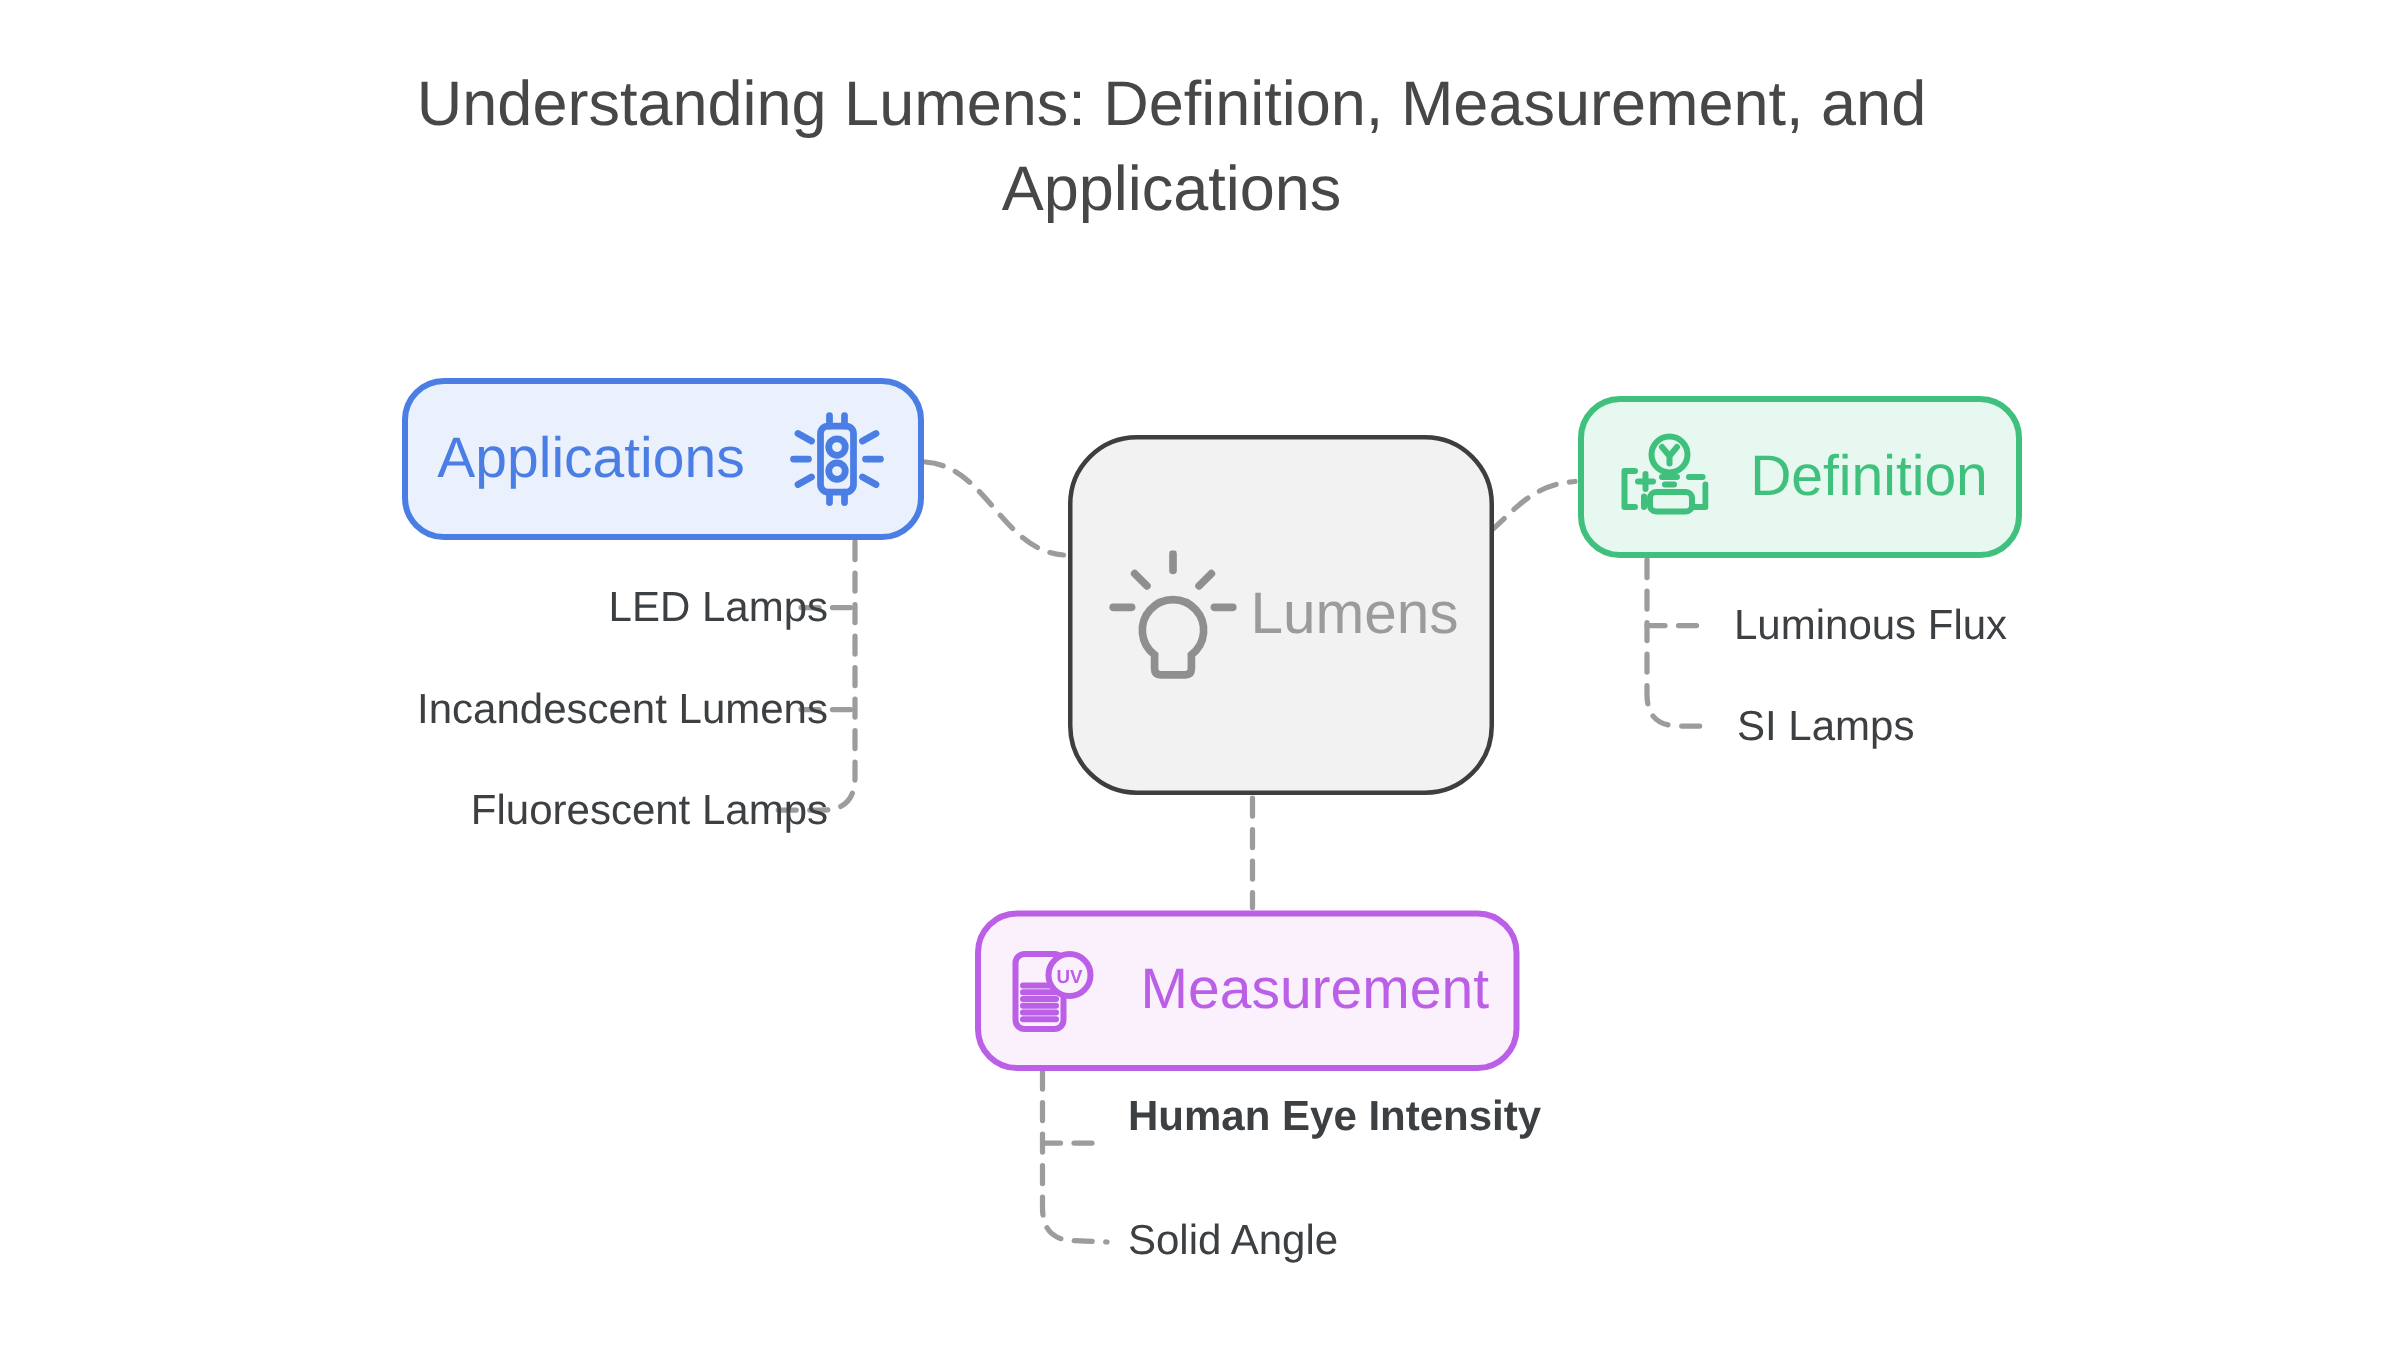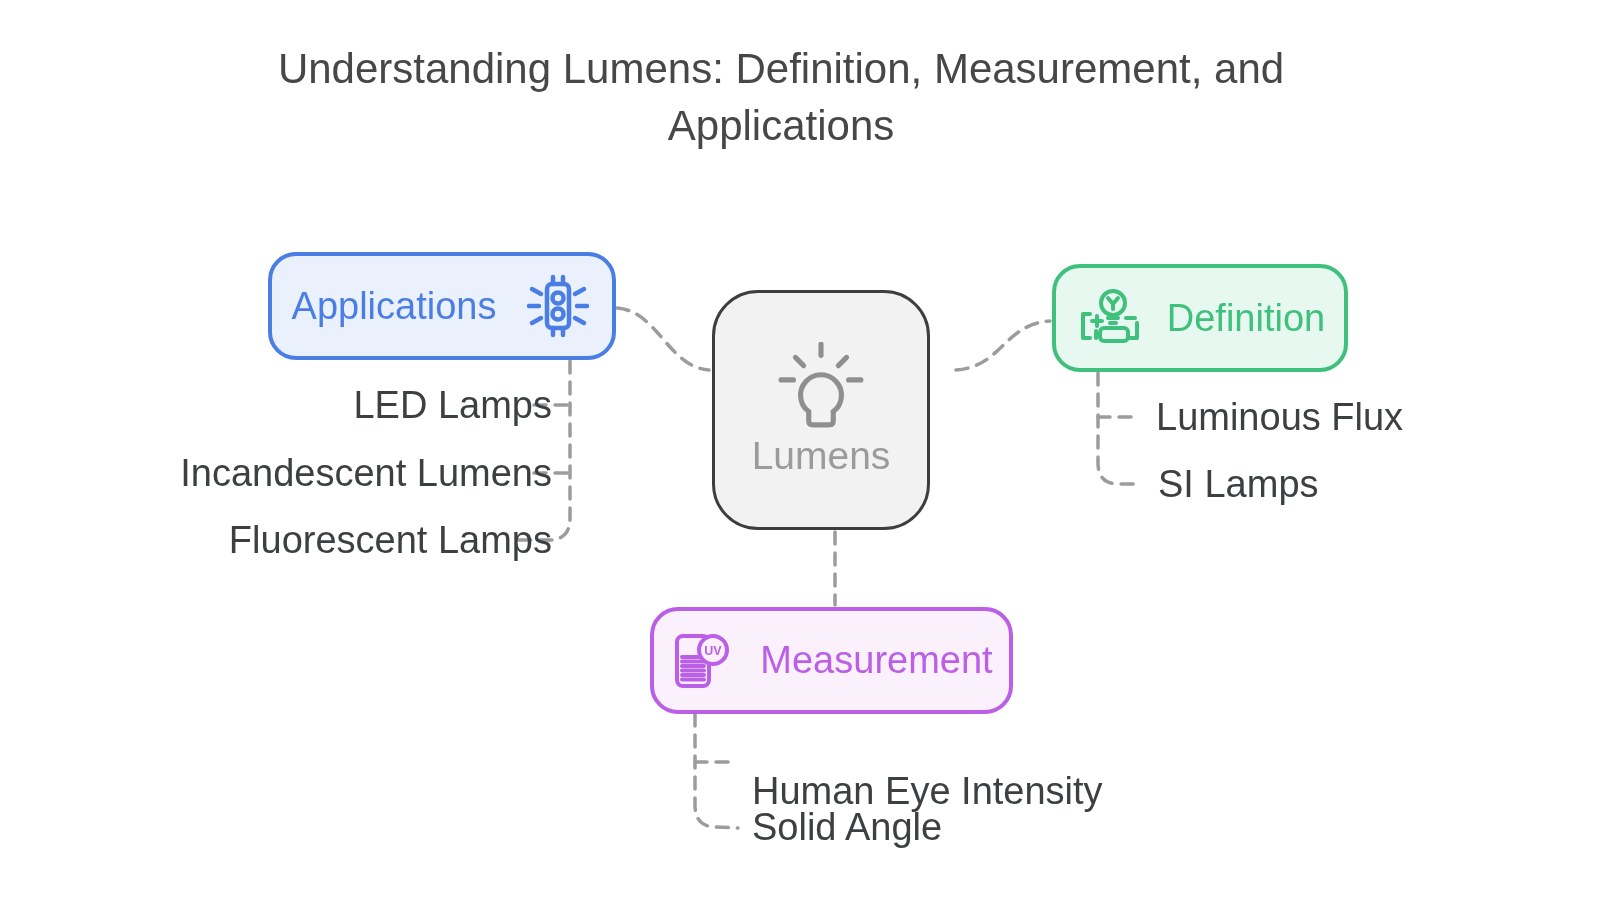--- a/index.html
+++ b/index.html
@@ -36,37 +36,37 @@
   }
   .node-definition{
     left:1052px;top:264px;width:296px;height:108px;
     border-color:var(--green);background:var(--green-bg);color:var(--green);
   }
   .node-measurement{
     left:650px;top:607px;width:363px;height:107px;
     border-color:var(--purple);background:var(--purple-bg);color:var(--purple);
   }
   .node-lumens{
-    left:712px;top:290px;width:218px;height:240px;border-radius:46px;
+    left:712px;top:290px;width:284px;height:240px;border-radius:46px;
     border:3px solid var(--center-border);background:var(--center-bg);
-    flex-direction:column;gap:6px;color:var(--center-icon);
+    flex-direction:row;gap:6px;color:var(--center-icon);
   }
   .node-lumens .label{color:var(--center-text);font-size:39px;}
   .icon{display:block;flex:0 0 auto;}
   .icon svg{display:block;}
   .sublabel{
-    position:absolute;font-size:38px;line-height:44px;
+    position:absolute;font-size:28px;line-height:44px;
     color:var(--label-text);white-space:nowrap;
   }
   .sub-led{right:1088px;top:383px;}
   .sub-incandescent{right:1088px;top:451px;}
   .sub-fluorescent{right:1088px;top:518px;margin-left:24px;}
   .sub-luminous{left:1156px;top:395px;text-align:right;}
   .sub-siunit{left:1158px;top:462px;}
-  .sub-humaneye{left:752px;top:769px;}
+  .sub-humaneye{left:752px;top:722px;font-weight:bold;}
   .sub-solidangle{left:752px;top:805px;}
   .uv-text{font-family:"Liberation Sans",sans-serif;font-weight:bold;font-size:12.5px;}
 </style>
 </head>
 <body>
 
 <div class="canvas">
 
   <div class="title">Understanding Lumens: Definition, Measurement, and Applications</div>
 

